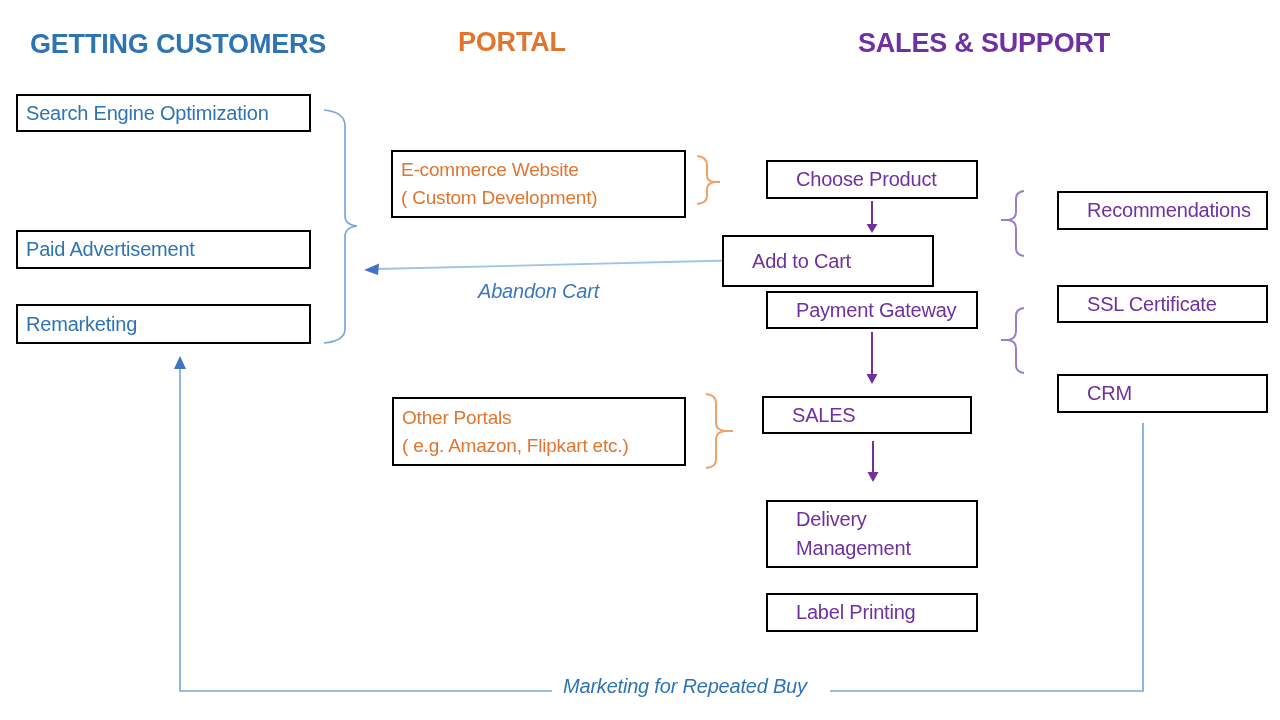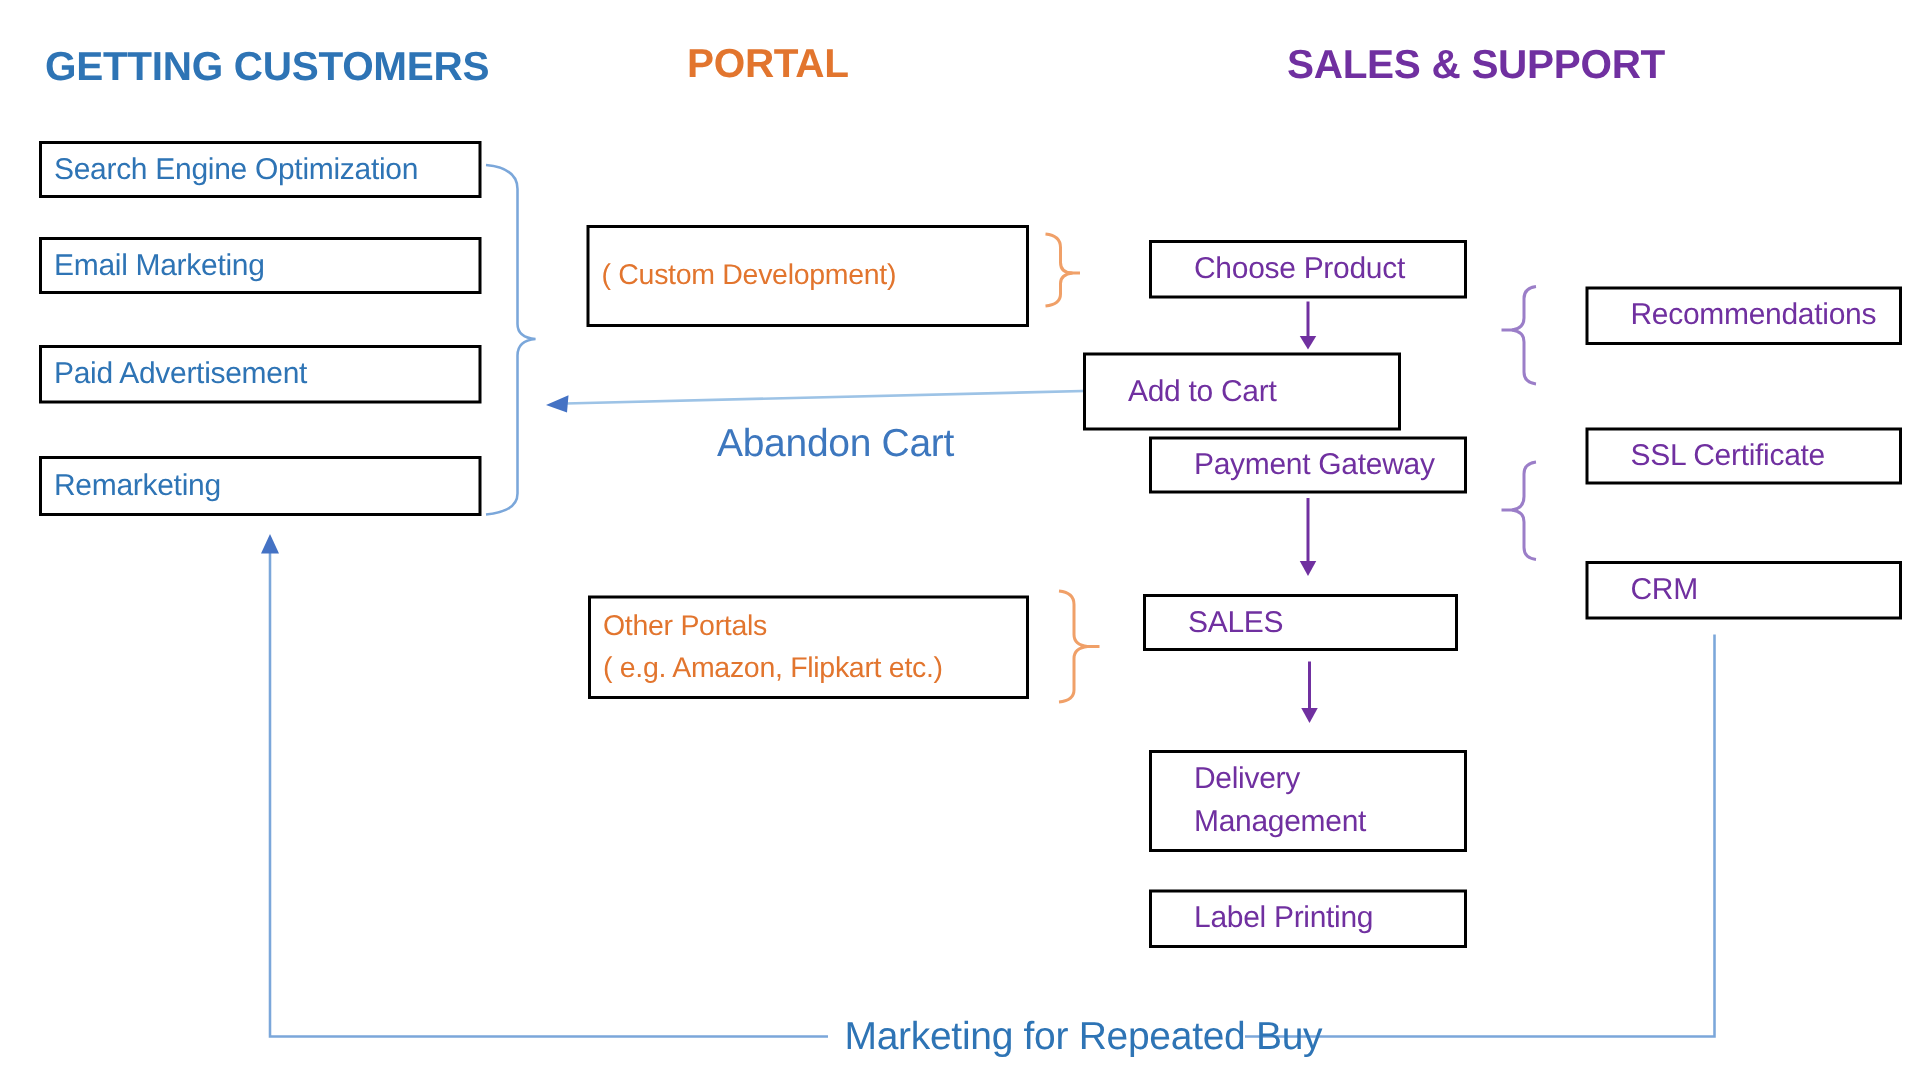--- a/index.html
+++ b/index.html
@@ -49,34 +49,35 @@
     position:absolute;
     background:#ffffff;
     border:2px solid var(--box-border);
     display:flex;
     align-items:center;
     padding-left:8px;
     font-size:20px;
     letter-spacing:-0.2px;
     white-space:nowrap;
   }
-  .box.blue{color:var(--blue-text);margin-left:10px;}
+  .box.blue{color:var(--blue-text);}
   .box.purple{color:var(--purple-text);padding-left:28px;}
   .box.orange{color:var(--orange-text);font-size:19px;}
   .box .two-line div{line-height:28px;}
   .box .wrap-narrow{
     white-space:normal;
     width:140px;
     line-height:29px;
   }
   .note{
     position:absolute;
-    font-size:26px;
+    font-size:20px;
     letter-spacing:-0.2px;
     white-space:nowrap;
+    font-style:italic;
   }
   .note-abandon{color:#3D77BE;}
   .note-marketing{color:var(--blue-text);}
 </style>
 </head>
 <body>
 
 <div class="stage">
 
   <svg class="connectors" viewBox="0 0 1280 720" xmlns="http://www.w3.org/2000/svg">
@@ -110,32 +111,30 @@
     <polygon class="fill-blue-arrow" points="180,356 174,369 186,369"></polygon>
   </svg>
 
   <div class="hdr hdr-blue" style="left:30px;top:29px">GETTING CUSTOMERS</div>
   <div class="hdr hdr-orange" style="left:458px;top:27px">PORTAL</div>
   <div class="hdr hdr-purple" style="left:858px;top:28px">SALES &amp; SUPPORT</div>
 
   <div class="box blue" style="left:16px;top:94px;width:295px;height:38px">
     <span>Search Engine Optimization</span>
   </div>
-  <div class="box blue" style="left:16px;top:158px;width:295px;height:38px">
-    <span>Email Marketing</span>
-  </div>
   <div class="box blue" style="left:16px;top:230px;width:295px;height:39px">
     <span>Paid Advertisement</span>
   </div>
   <div class="box blue" style="left:16px;top:304px;width:295px;height:40px">
     <span>Remarketing</span>
   </div>
 
   <div class="box orange" style="left:391px;top:150px;width:295px;height:68px">
     <div class="two-line">
+      <div>E-commerce Website</div>
       <div>( Custom Development)</div>
     </div>
   </div>
   <div class="box orange" style="left:392px;top:397px;width:294px;height:69px">
     <div class="two-line">
       <div>Other Portals</div>
       <div>( e.g. Amazon, Flipkart etc.)</div>
     </div>
   </div>
 

